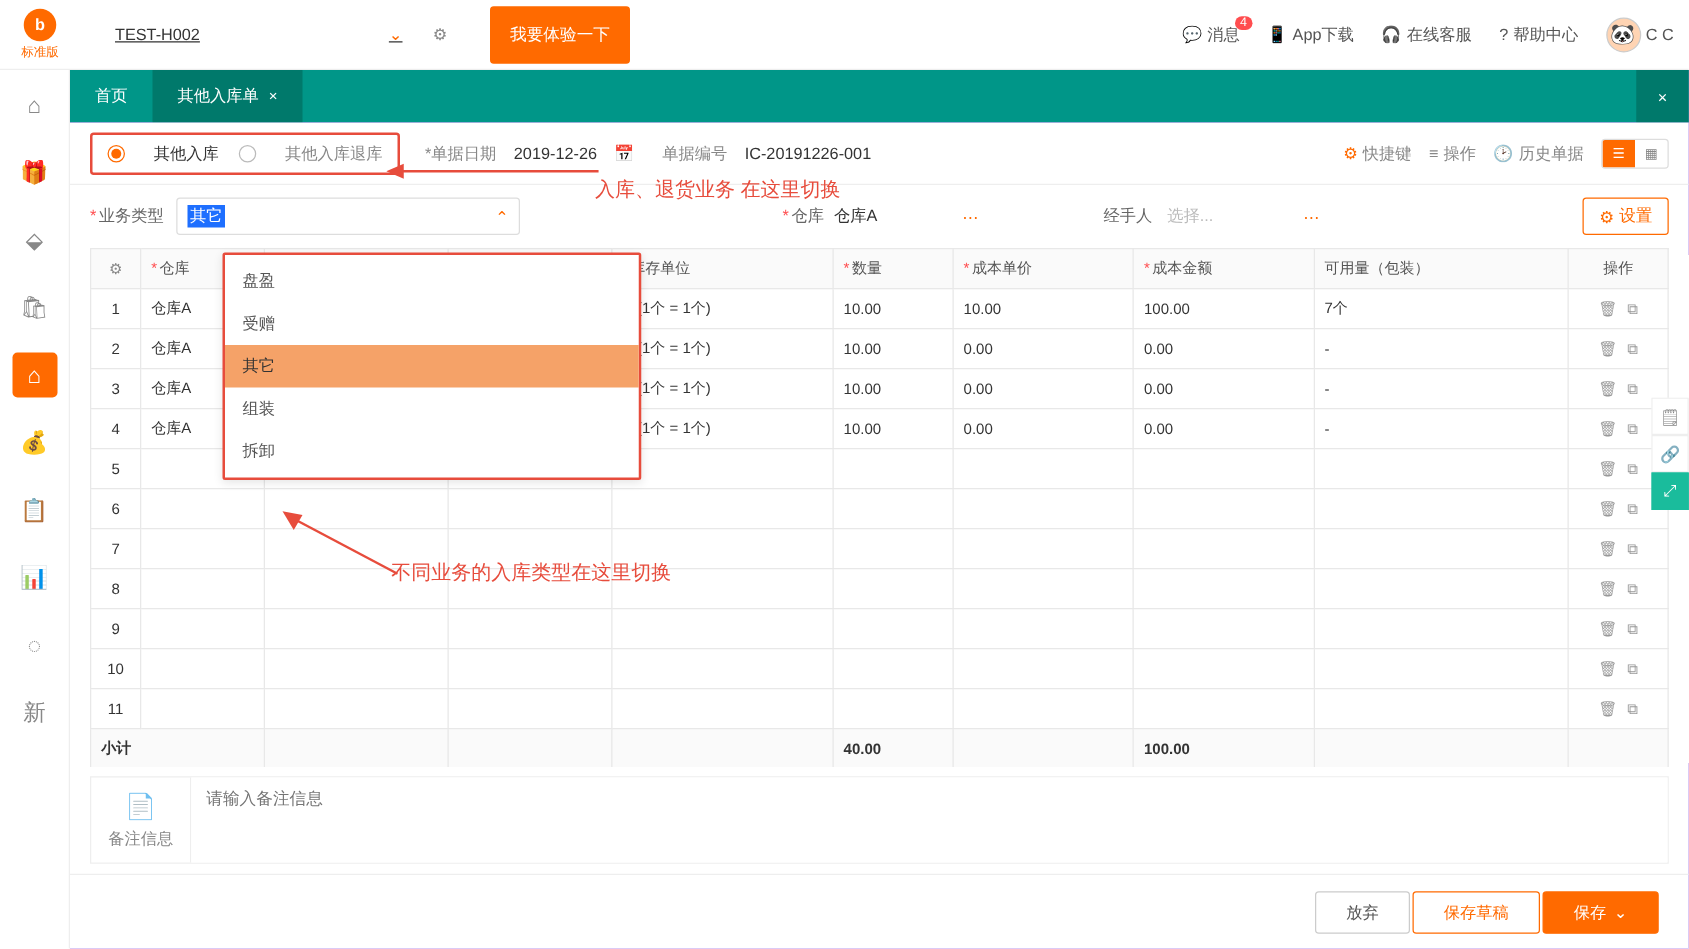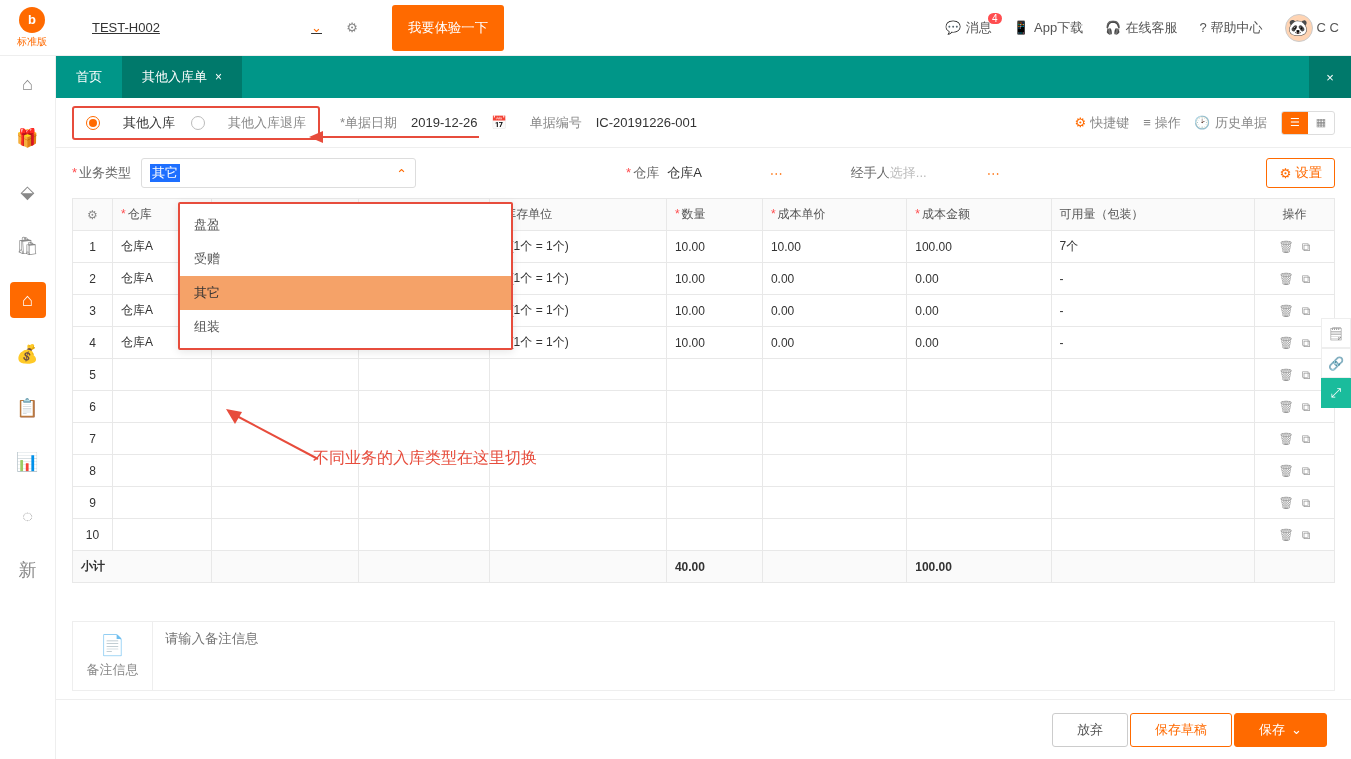--- a/index.html
+++ b/index.html
@@ -69,21 +69,21 @@
 .fr-label .req { color: #ff4d4f; margin-right: 2px; }
 .biz-select { width: 275px; height: 30px; border: 1px solid #ddd; border-radius: 3px; display: flex; align-items: center; justify-content: space-between; padding: 0 8px; cursor: pointer; position: relative; }
 .biz-select .sel-text { background: #1e6fff; color: #fff; padding: 0 2px; }
 .biz-select .chev { color: #ff6a00; transform: rotate(180deg); }
 .dropdown { position: absolute; top: 104px; left: 122px; width: 335px; background: #fff; border: 2px solid #e74c3c; border-radius: 2px; box-shadow: 0 2px 8px rgba(0,0,0,0.1); z-index: 20; padding: 4px 0;}
 .dd-item { height: 34px; display: flex; align-items: center; padding: 0 14px; cursor: pointer; color: #555; text-align: center; }
 .dd-item.hover { background: #f5a268; color: #333; }
 .wh-block { display: flex; align-items: center; gap: 8px; margin-left: 200px; }
 .wh-val { color: #333; }
 .dots { color: #ff6a00; cursor: pointer; margin-left: 60px; letter-spacing: 2px;}
-.handler-block { display: flex; align-items: center; gap: 0; margin-left: 56px; }
+.handler-block { display: flex; align-items: center; gap: 12px; margin-left: 88px; }
 .handler-ph { color: #bbb; }
 .setting-btn { margin-left: auto; height: 30px; padding: 0 12px; border: 1px solid #ff6a00; color: #ff6a00; background: #fff; border-radius: 3px; cursor: pointer; display: flex; align-items: center; gap: 4px; }
 
 
 .table-wrap { flex: 1; overflow: auto; padding: 0 16px; min-height: 0;}
 table { width: 100%; border-collapse: collapse; }
 th, td { border: 1px solid #e8e8e8; height: 32px; padding: 0 8px; font-size: 12px; text-align: left; white-space: nowrap; }
 th { background: #fafafa; color: #555; font-weight: normal; }
 th .req { color: #ff4d4f; margin-right: 2px; }
 .col-idx { width: 40px; text-align: center; }
@@ -219,20 +219,21 @@
               <div class="vt-btn active">☰</div>
               <div class="vt-btn">▦</div>
             </div>
           </div>
         </div>
 
         <svg class="anno1-arrow" width="170" height="18">
           <line x1="170" y1="9" x2="10" y2="9" stroke="#e74c3c" stroke-width="2"></line>
           <polygon points="0,9 14,3 14,15" fill="#e74c3c"></polygon>
         </svg>
+        <div class="anno1">入库、退货业务 在这里切换</div>
 
         <div class="filter-row">
           <span class="fr-label"><span class="req">*</span><span>业务类型</span></span>
           <div class="biz-select">
             <span class="sel-text">其它</span>
             <span class="chev">⌄</span>
           </div>
           <div class="wh-block">
             <span class="fr-label"><span class="req">*</span><span>仓库</span></span>
             <span class="wh-val">仓库A</span>
@@ -247,20 +248,21 @@
               <span>⚙</span>
               <span>设置</span>
             </button>
         </div>
 
         <div class="dropdown">
           <div class="dd-item">盘盈</div>
           <div class="dd-item">受赠</div>
           <div class="dd-item hover">其它</div>
           <div class="dd-item">组装</div>
+          <div class="dd-item">拆卸</div>
         </div>
 
         <svg class="anno2-arrow" width="110" height="60">
           <line x1="100" y1="55" x2="15" y2="10" stroke="#e74c3c" stroke-width="2"></line>
           <polygon points="8,5 24,8 17,20" fill="#e74c3c"></polygon>
         </svg>
         <div class="anno2">不同业务的入库类型在这里切换</div>
 
         <div class="table-wrap">
           <table>
@@ -442,20 +444,37 @@
                   <td></td>
                   <td></td>
                   <td></td>
                   <td class="col-op">
                     <div class="op-icons">
                       <span>🗑</span>
                       <span>⧉</span>
                     </div>
                   </td>
                 </tr>
+                <tr>
+                  <td class="col-idx">11</td>
+                  <td></td>
+                  <td></td>
+                  <td></td>
+                  <td></td>
+                  <td></td>
+                  <td></td>
+                  <td></td>
+                  <td></td>
+                  <td class="col-op">
+                    <div class="op-icons">
+                      <span>🗑</span>
+                      <span>⧉</span>
+                    </div>
+                  </td>
+                </tr>
               </tbody>
             <tfoot>
               <tr class="subtotal-row">
                 <td colspan="2">小计</td>
                 <td></td>
                   <td></td>
                   <td></td>
                 <td>40.00</td>
                 <td></td>
                 <td>100.00</td>

